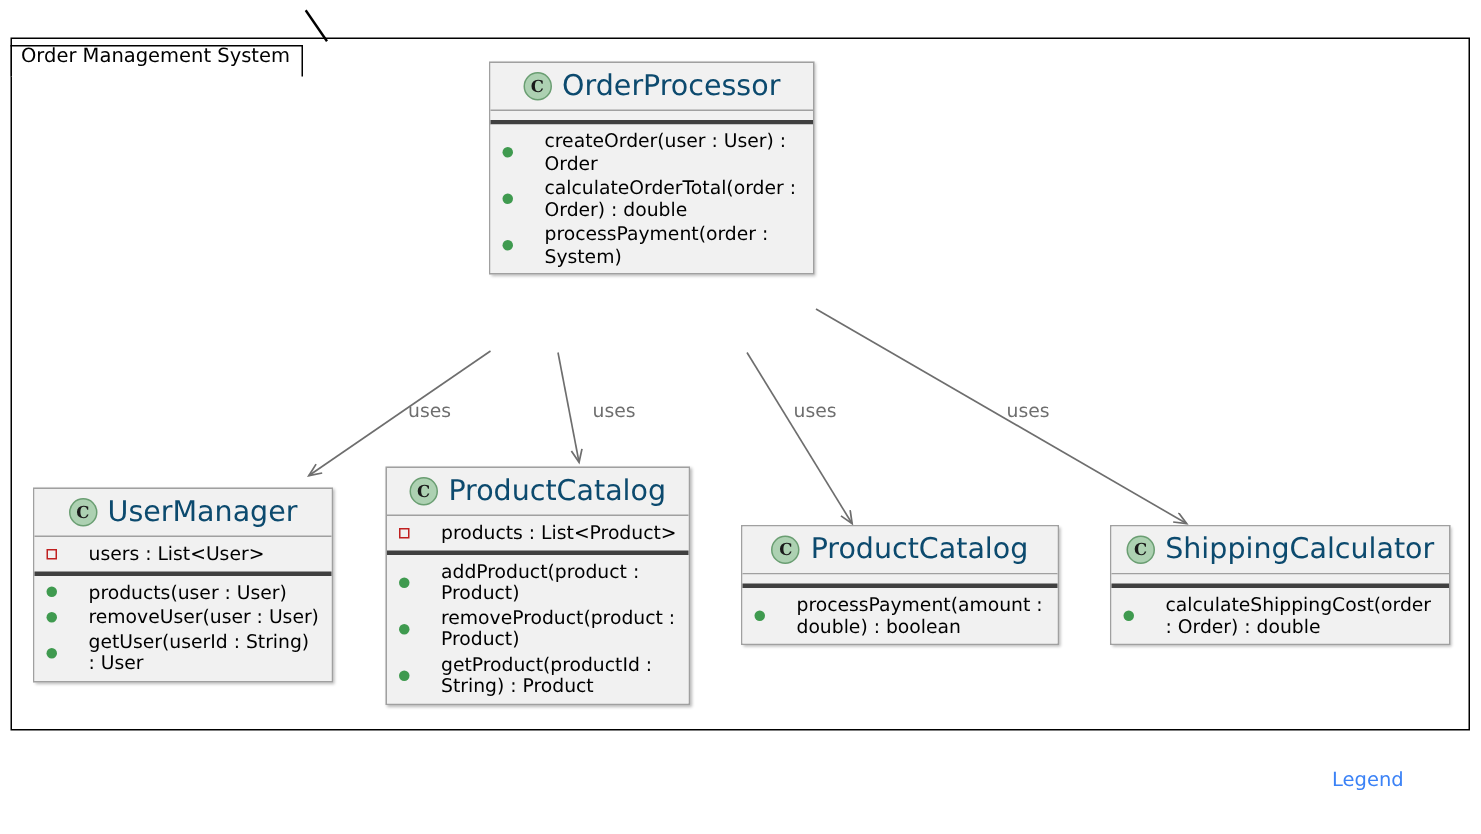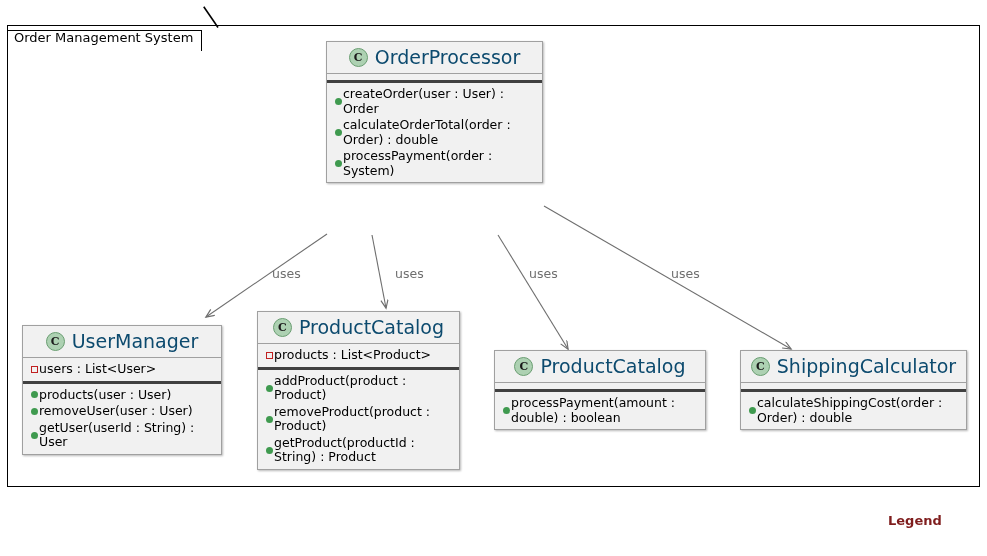--- a/index.html
+++ b/index.html
@@ -113,21 +113,21 @@
   .compartment:last-child {
     border-bottom: none;
   }
   .compartment.empty {
     padding: 0;
     height: 6px;
   }
   .member {
     display: flex;
     align-items: center;
-    gap: 0;
+    gap: 20px;
     padding: 1px 2px;
   }
   .member-text {
     font-size: 12.5px;
     line-height: 14.5px;
     color: #000000;
   }
   
   .vis {
     flex: 0 0 auto;
@@ -167,22 +167,22 @@
     color: #6E6E6E;
     z-index: 2;
     white-space: nowrap;
   }
 
   
   .legend-title {
     position: absolute;
     font-size: 13px;
     line-height: 14px;
-    font-weight: bold;
-    color: #7f1d1d;
+    font-weight: normal;
+    color: #3b82f6;
     white-space: nowrap;
   }
 </style>
 </head>
 <body>
 
 <div id="canvas">
 
   <div class="package-body"></div>
 

